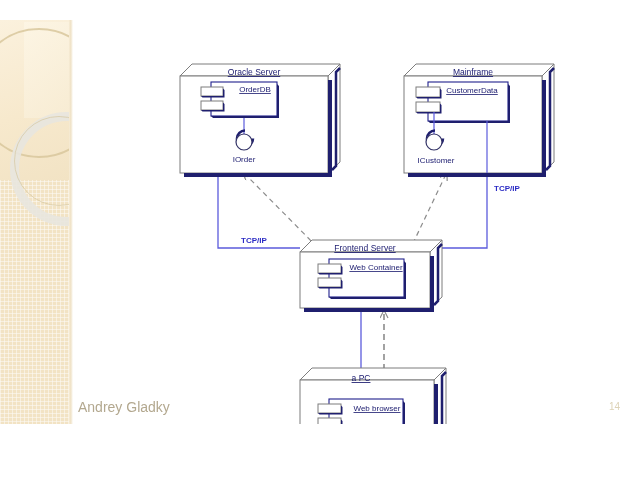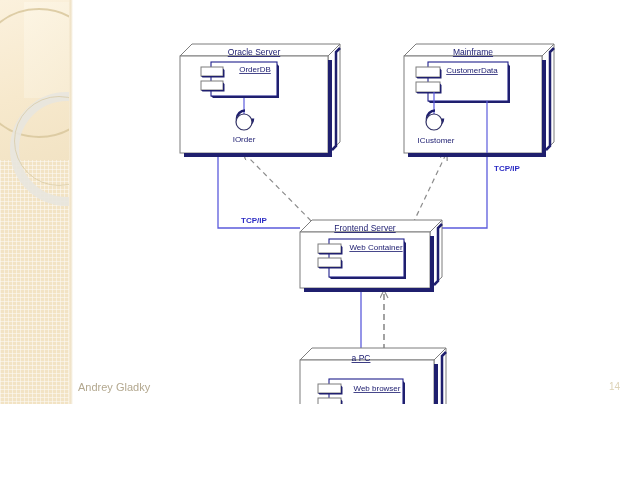--- a/index.html
+++ b/index.html
@@ -2,21 +2,21 @@
 <html><head>
 <meta charset="utf-8">
 <style>
   html,body{margin:0;padding:0;}
   body{
     width:638px;height:478px;
     background:#ffffff;
     font-family:"Liberation Sans",sans-serif;
     overflow:hidden;position:relative;
   }
-  #slide{position:absolute;inset:0;width:638px;height:404px;overflow:hidden;}
+  #slide{position:absolute;inset:0;width:638px;height:404px;overflow:hidden;margin-top:20px;}
 
   
   .band{position:absolute;left:0;top:0;width:70px;height:478px;
         background:#f2e3c4;overflow:hidden;}
   .band-tex{position:absolute;inset:0;
         background-image:
           repeating-linear-gradient(0deg, rgba(255,255,255,.55) 0 1px, rgba(0,0,0,0) 1px 4px),
           repeating-linear-gradient(90deg, rgba(255,255,255,.55) 0 1px, rgba(0,0,0,0) 1px 4px);
         opacity:.85;}
   .band-wash{position:absolute;left:0;top:0;width:70px;height:160px;
@@ -33,21 +33,21 @@
   .sheen{position:absolute;left:24px;top:2px;width:86px;height:96px;
         border-radius:0 0 70% 0;background:linear-gradient(135deg,#fdf6e6,#f6ead0);
         opacity:.8;}
 
   
   .canvas{position:absolute;left:0;top:0;width:638px;height:478px;}
   .canvas svg{position:absolute;left:0;top:0;}
 
   
   .footer{position:absolute;left:78px;bottom:10px;}
-  .footer div{color:#b3a88f;font-size:11px;line-height:13px;}
+  .footer div{color:#b3a88f;font-size:14px;line-height:13px;}
   .pagenum{position:absolute;right:18px;bottom:12px;color:#ddd2b6;font-size:10px;}
 </style>
 </head>
 <body>
 
 <div id="slide">
 
   <div class="band">
     <div class="band-tex"></div>
     <div class="band-wash"></div>

